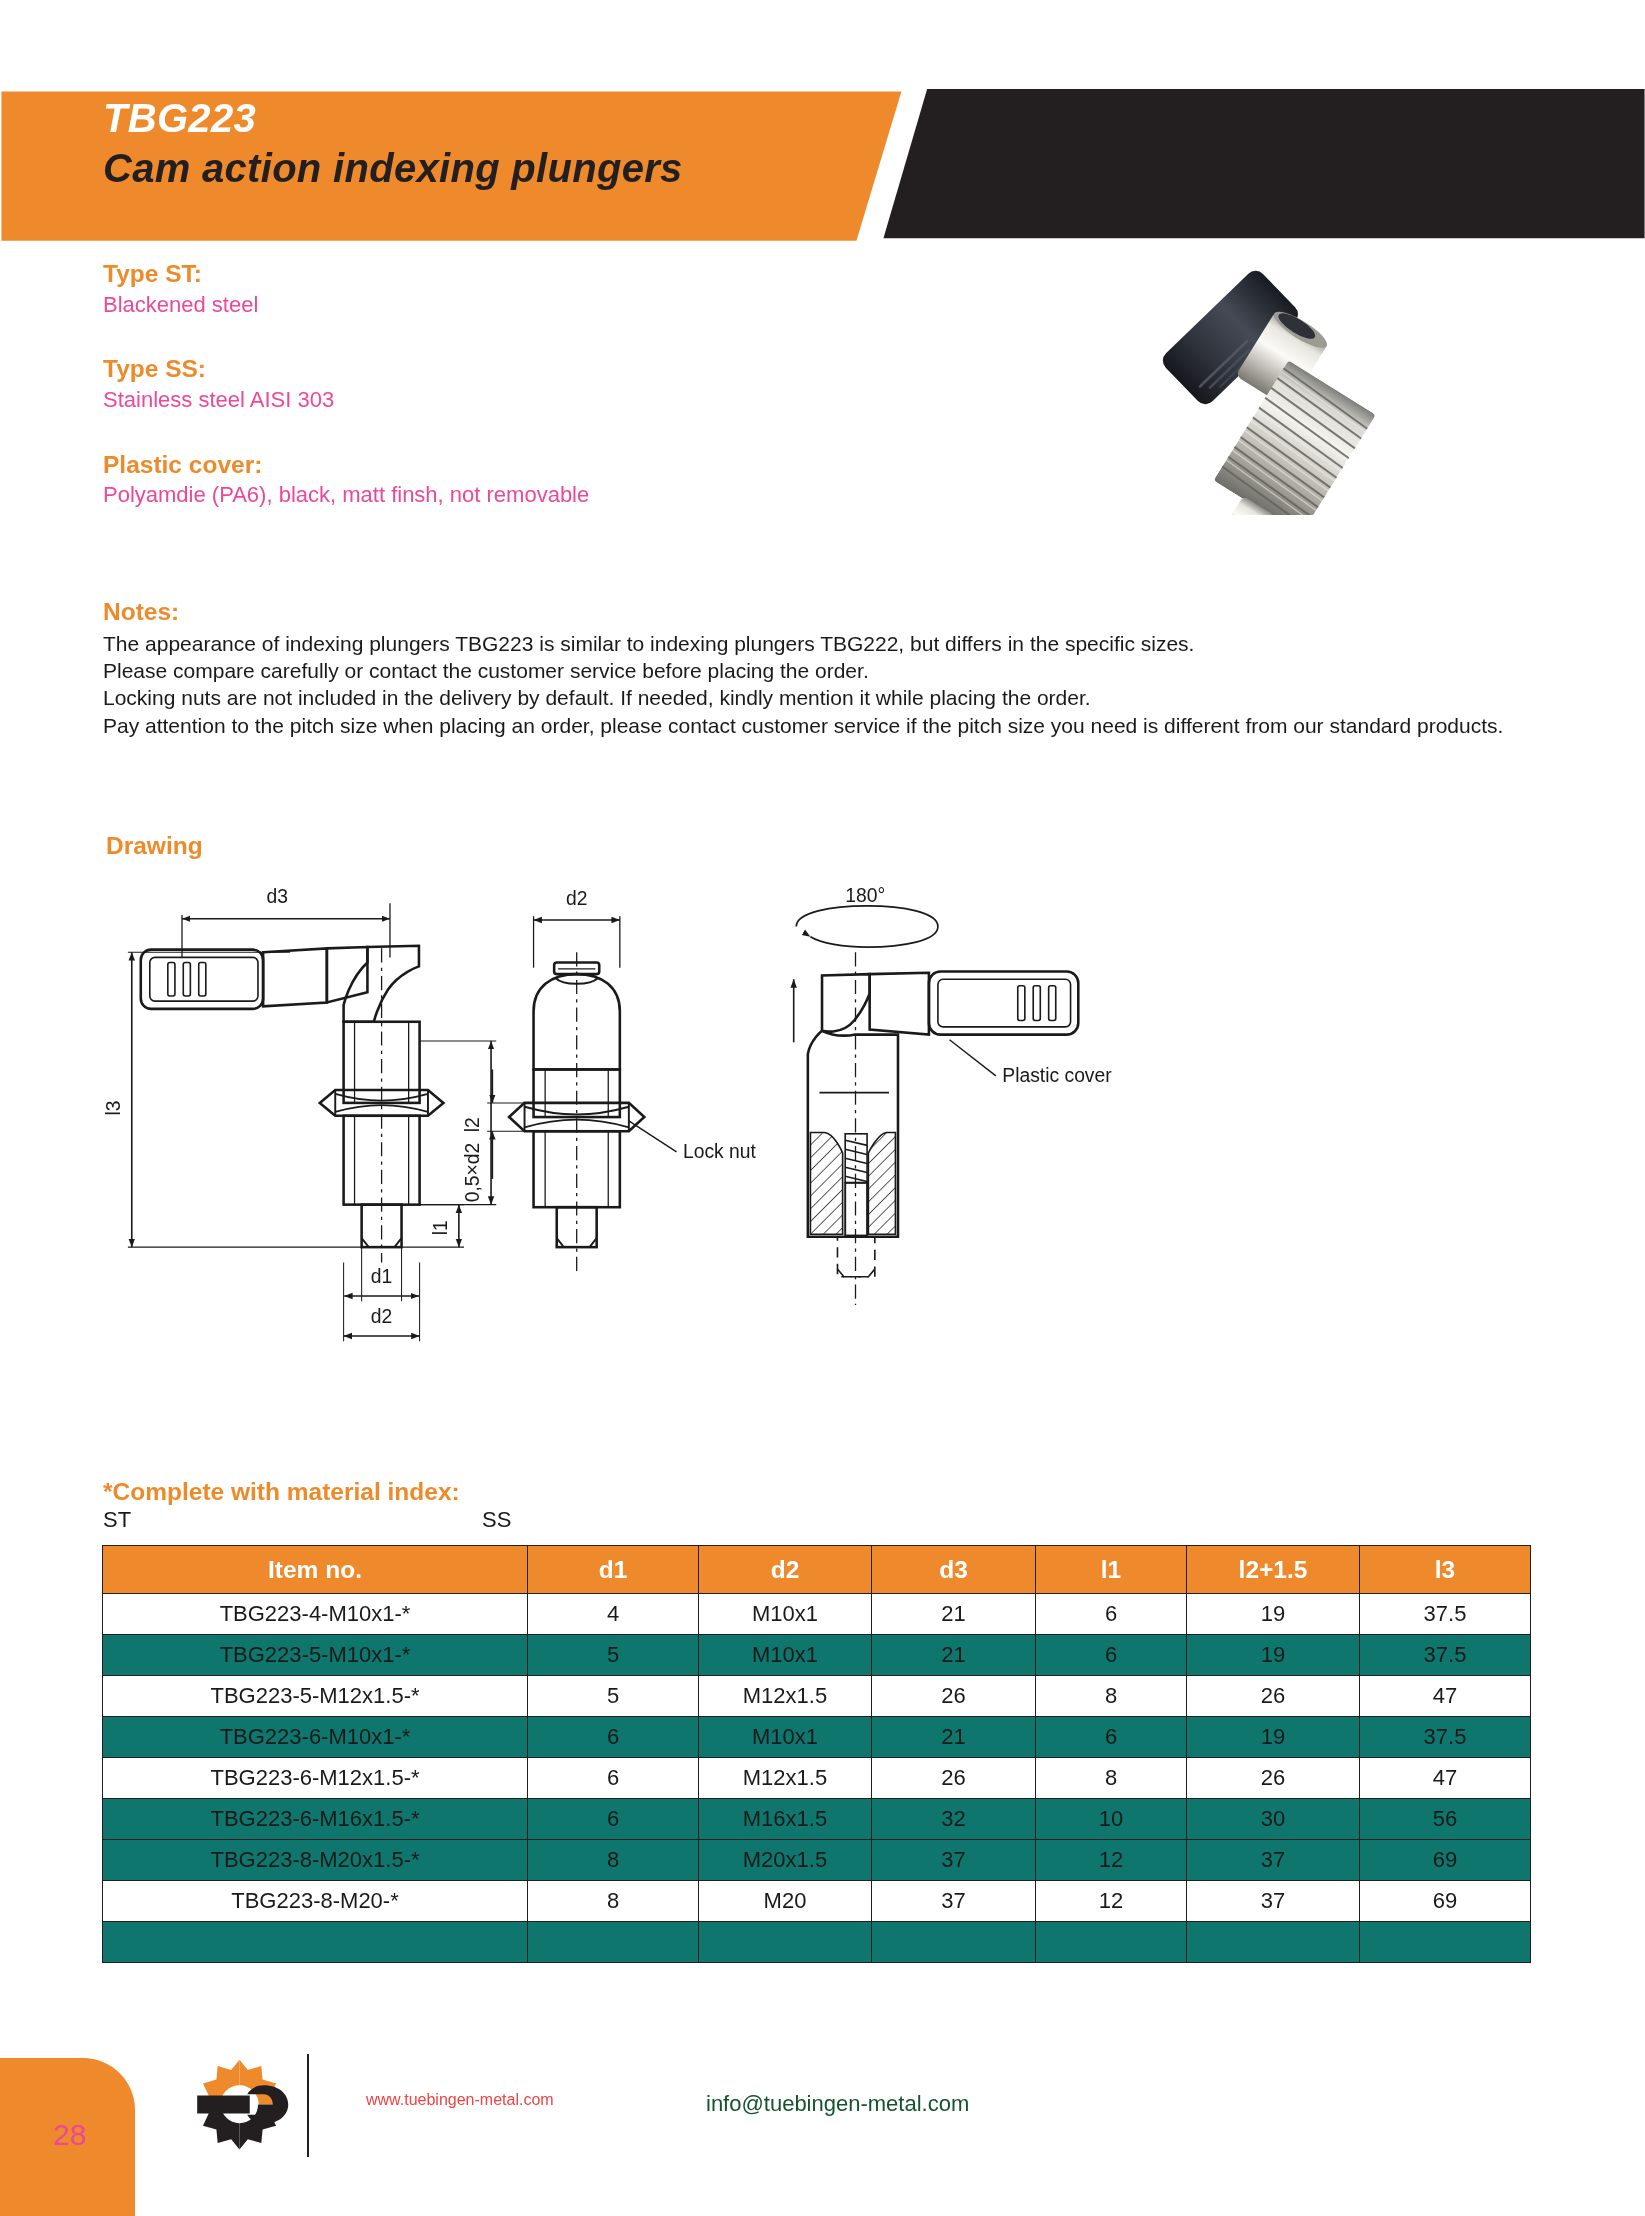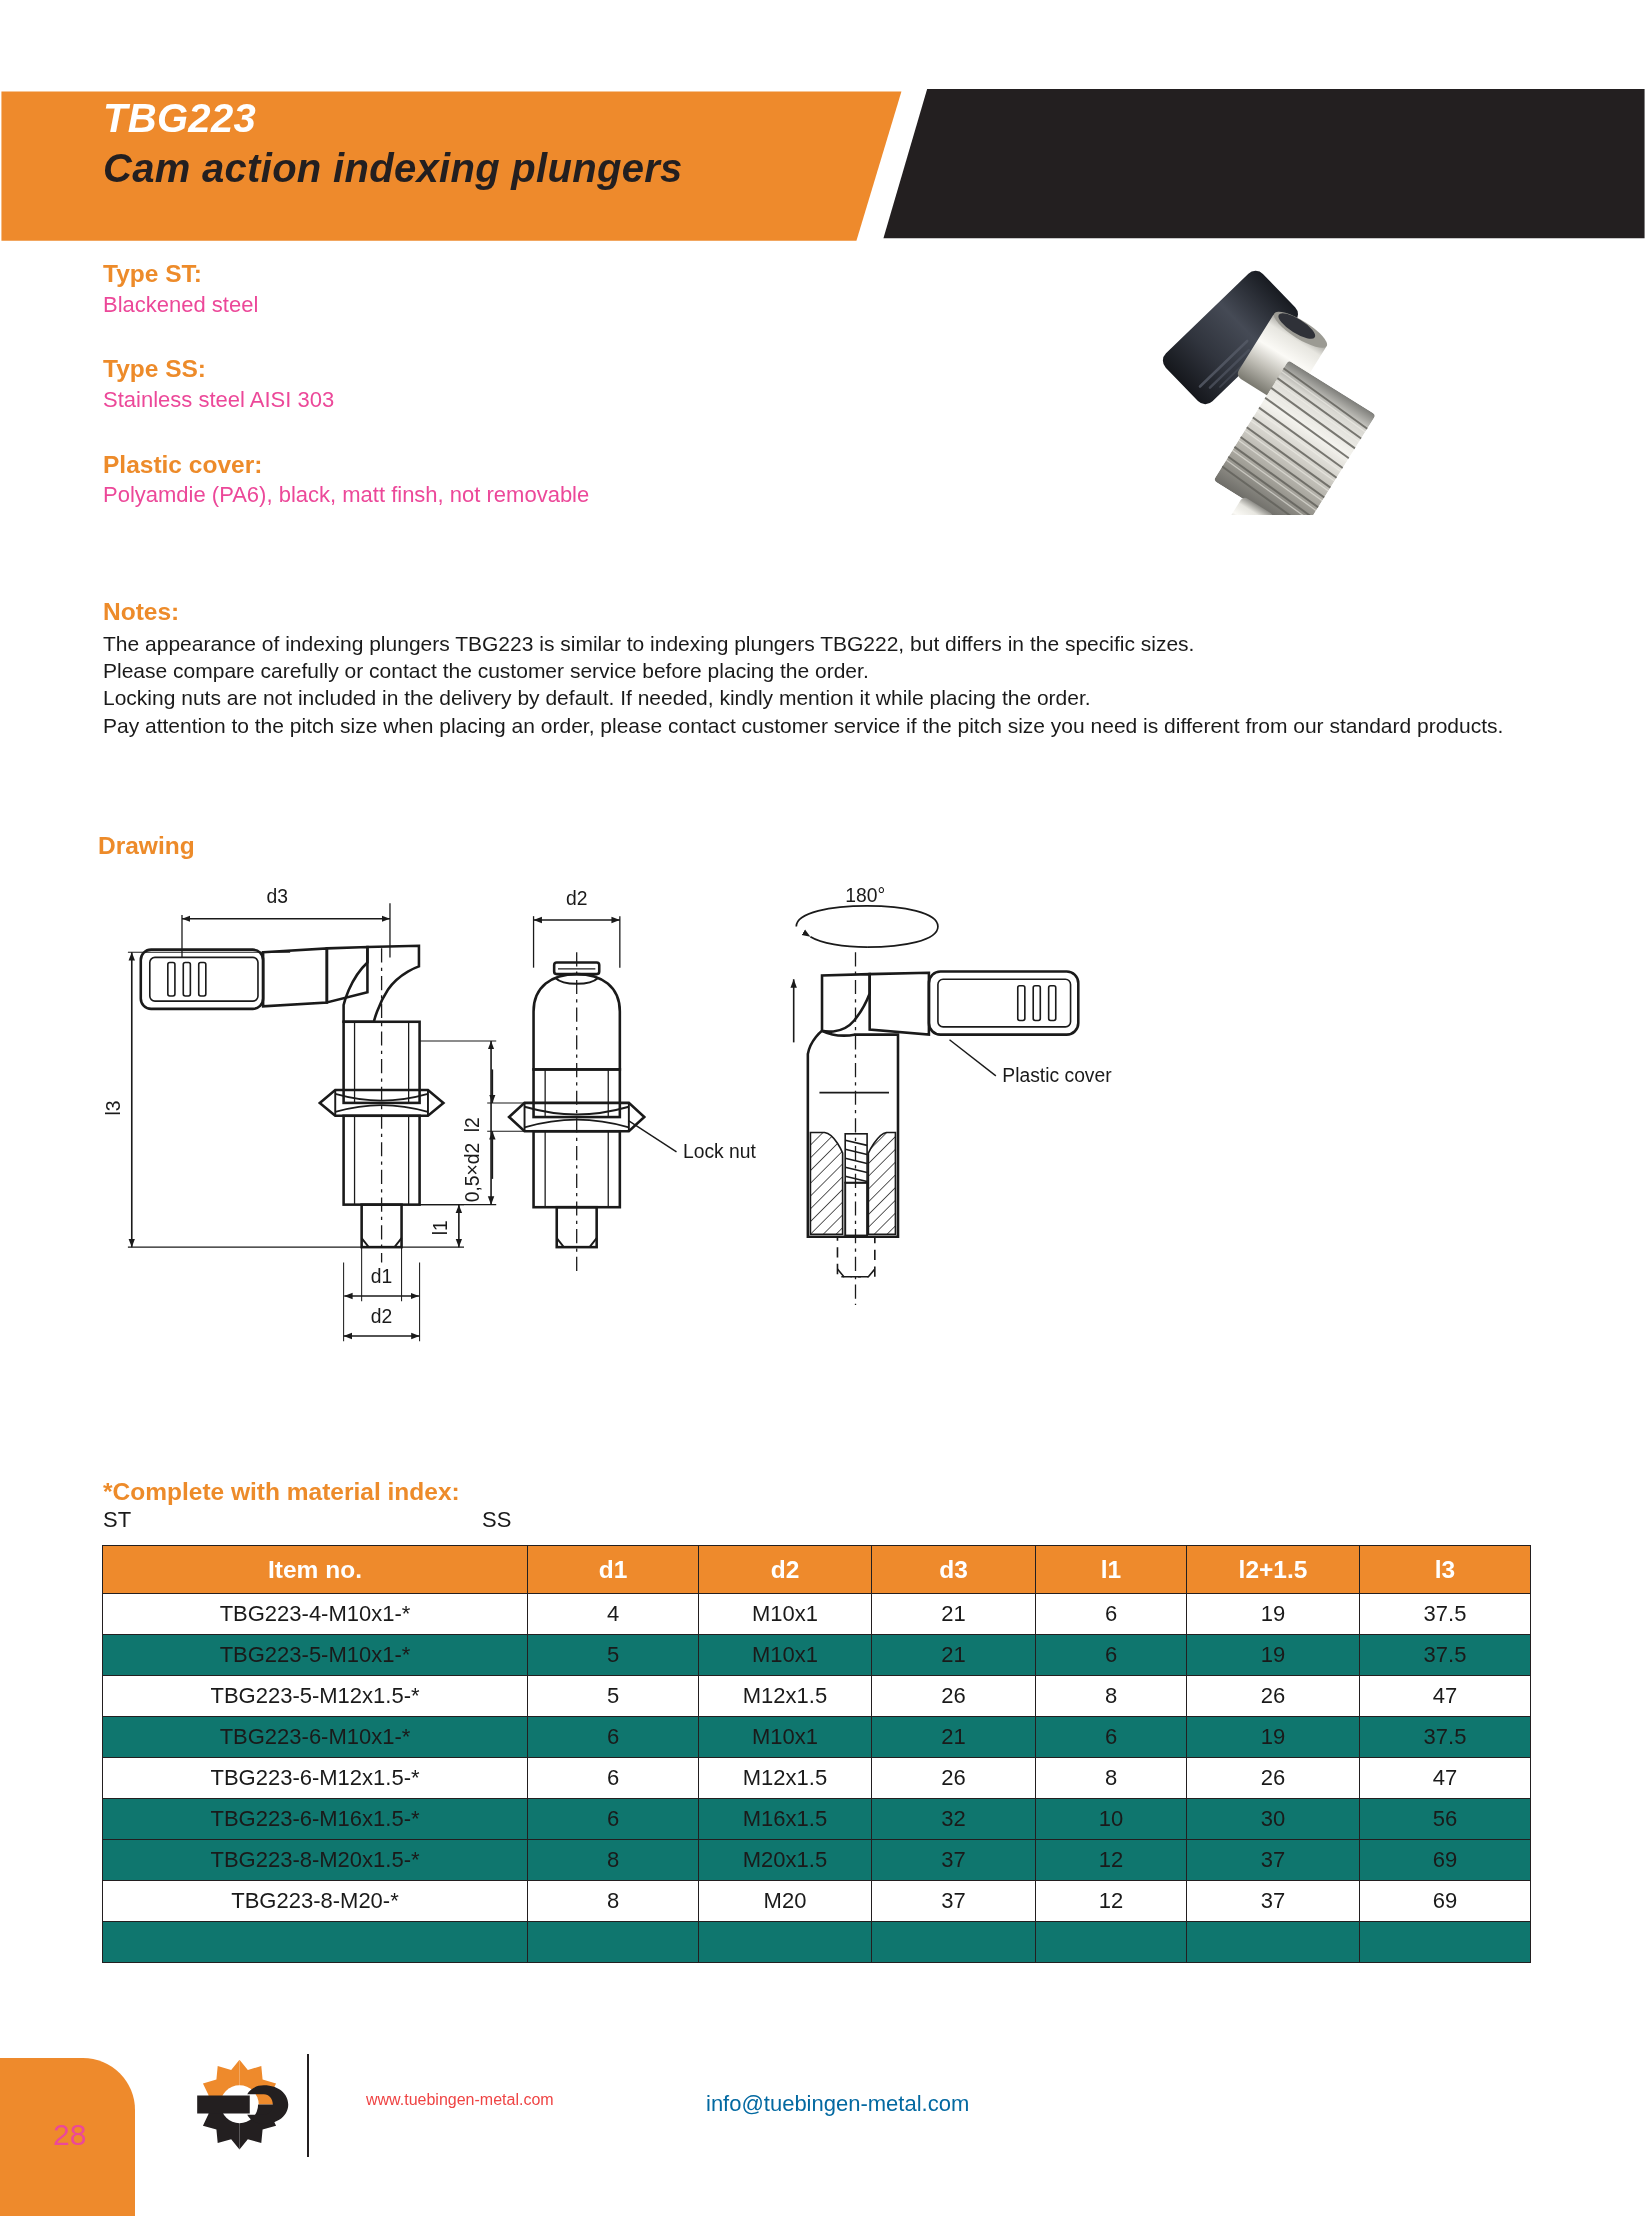--- a/index.html
+++ b/index.html
@@ -84,21 +84,21 @@
     line-height: 1.30;
     color: #1a1a1a;
     margin: 0;
     white-space: nowrap;
   }
   .notes-line.wrap { white-space: normal; }
 
   
   .drawing-head {
     position: absolute;
-    left: 98px; top: 832px;
+    left: 106px; top: 832px;
     color: #ed8b2a;
     font-size: 24.5px;
     font-weight: bold;
   }
   .drawing-area {
     position: absolute;
     left: 97px; top: 876px;
     width: 1159px; height: 580px;
   }
 
@@ -191,21 +191,21 @@
     position: absolute;
     left: 366px; top: 2091px;
     font-size: 16px;
     color: #ef4444;
     white-space: nowrap;
   }
   .footer-mail {
     position: absolute;
     left: 706px; top: 2091px;
     font-size: 22px;
-    color: #0369a1;
+    color: #14532d;
     white-space: nowrap;
   }
 </style>
 </head>
 <body>
 
 <div class="banner">
   <svg width="1646" height="153" viewBox="0 0 2556 238">
     <polygon points="0,4 1400,4 1330,236 0,236" fill="#ee8a2c"></polygon>
     <polygon points="1440,0 2556,0 2556,232 1372,232" fill="#231f20"></polygon>

